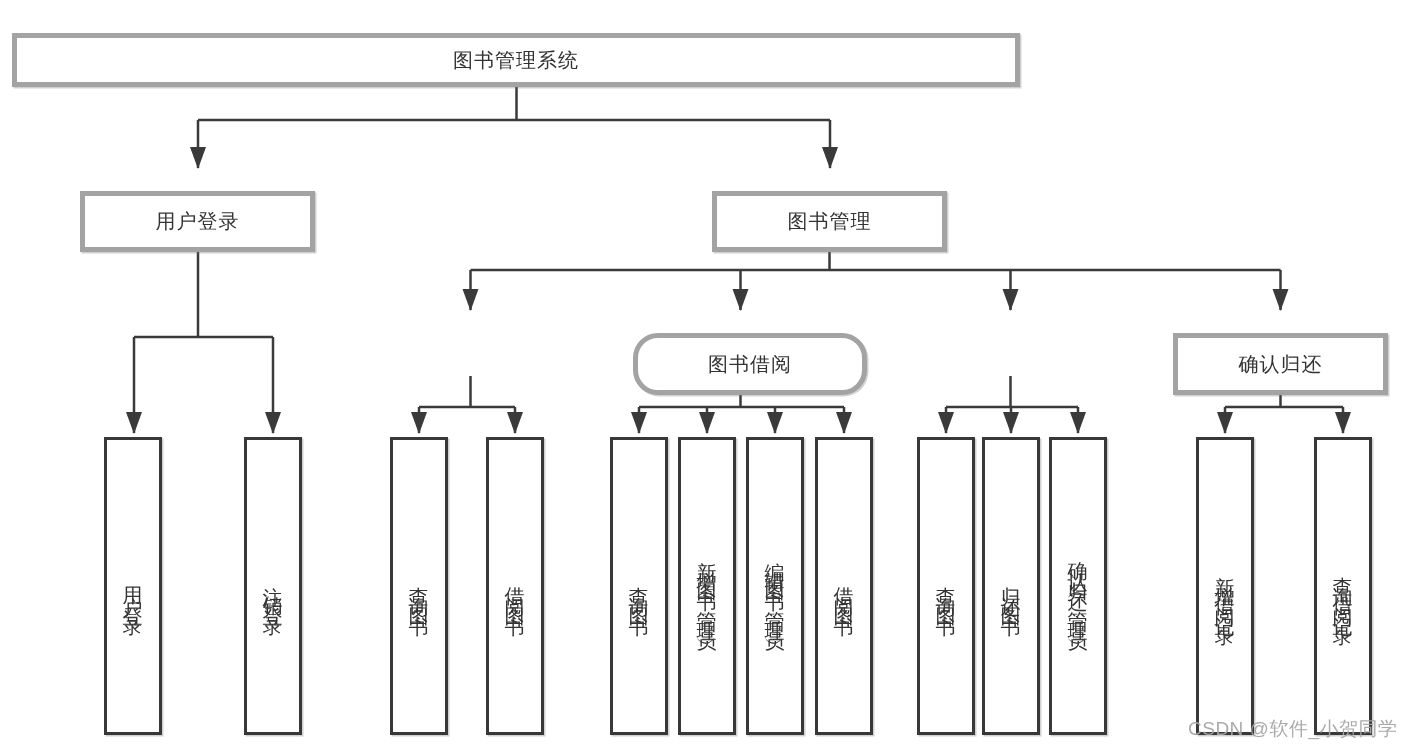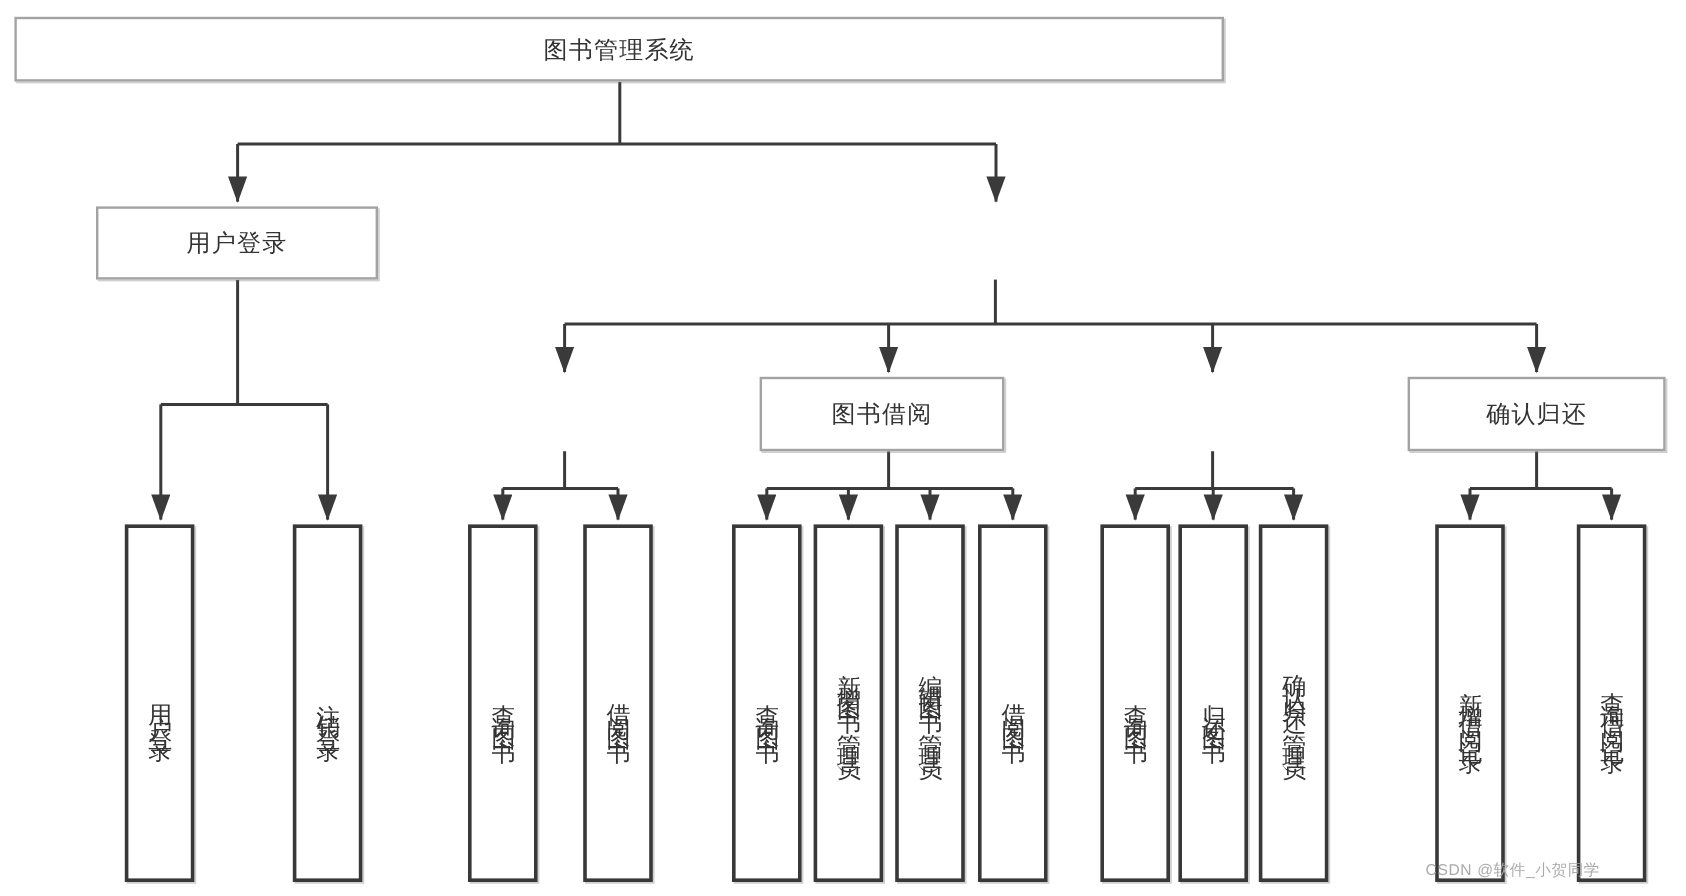--- a/index.html
+++ b/index.html
@@ -17,29 +17,30 @@
     width: 1405px; height: 747px;
     pointer-events: none;
   }
   .rail { stroke: #3a3a3a; stroke-width: 2.5; fill: none; }
   .drop { stroke: #3a3a3a; stroke-width: 2.5; fill: none; }
 
   .box {
     position: absolute;
     box-sizing: border-box;
     background: #ffffff;
-    border: 2px solid #a3a3a3;
+    border: 5px solid #a3a3a3;
     display: flex;
     align-items: center;
     justify-content: center;
     color: #333333;
     font-size: 20px;
     letter-spacing: 1px;
     box-shadow: 1.5px 1.5px 0 rgba(120,120,120,0.35);
     z-index: 2;
+    margin-top: 19px;
   }
   .vbox {
     position: absolute;
     box-sizing: border-box;
     background: #ffffff;
     border: 3px solid #383838;
     display: flex;
     align-items: center;
     justify-content: center;
     color: #333333;
@@ -56,21 +57,21 @@
     letter-spacing: 10px;
     margin-bottom: -10px;
     line-height: 1;
     white-space: nowrap;
   }
   
   .b-root   { left: 12px;   top: 14px;  width: 1008px; height: 54px; }
   .b-login  { left: 80px;   top: 172px; width: 235px;  height: 61px; }
   .b-mgmt   { left: 712px;  top: 172px; width: 235px;  height: 61px; }
   .b-l3a    { left: 363px;  top: 314px; width: 215px;  height: 62px; }
-  .b-l3b    { left: 633px;  top: 314px; width: 204px;  height: 62px; }
+  .b-l3b    { left: 633px;  top: 314px; width: 234px;  height: 62px; border-radius: 25px; }
   .b-l3c    { left: 903px;  top: 314px; width: 215px;  height: 62px; }
   .b-l3d    { left: 1173px; top: 314px; width: 215px;  height: 62px; }
   
   .v-1a { left: 104px; }
   .v-1b { left: 244px; }
   .v-2a { left: 390px; }
   .v-2b { left: 486px; }
   .v-3a { left: 610px; }
   .v-3b { left: 678px; }
   .v-3c { left: 746px; }
@@ -78,21 +79,21 @@
   .v-4a { left: 917px; }
   .v-4b { left: 982px; }
   .v-4c { left: 1049px; }
   .v-5a { left: 1196px; }
   .v-5b { left: 1314px; }
 
   .watermark {
     position: absolute;
     left: 1188px;
     top: 716px;
-    font-size: 13px;
+    font-size: 19px;
     color: rgba(165,165,165,0.95);
     white-space: nowrap;
     z-index: 5;
     letter-spacing: 0.5px;
   }
 </style>
 </head>
 <body>
 
 <div id="stage">
@@ -144,20 +145,23 @@
     </g>
   </svg>
 
   <div class="box b-root">
     <span>图书管理系统</span>
   </div>
 
   <div class="box b-login">
     <span>用户登录</span>
   </div>
+  <div class="box b-mgmt">
+    <span>图书管理</span>
+  </div>
 
   <div class="box b-l3b">
     <span>图书借阅</span>
   </div>
   <div class="box b-l3d">
     <span>确认归还</span>
   </div>
 
   <div class="vbox v-1a">
     <span class="vtext">用户登录</span>

